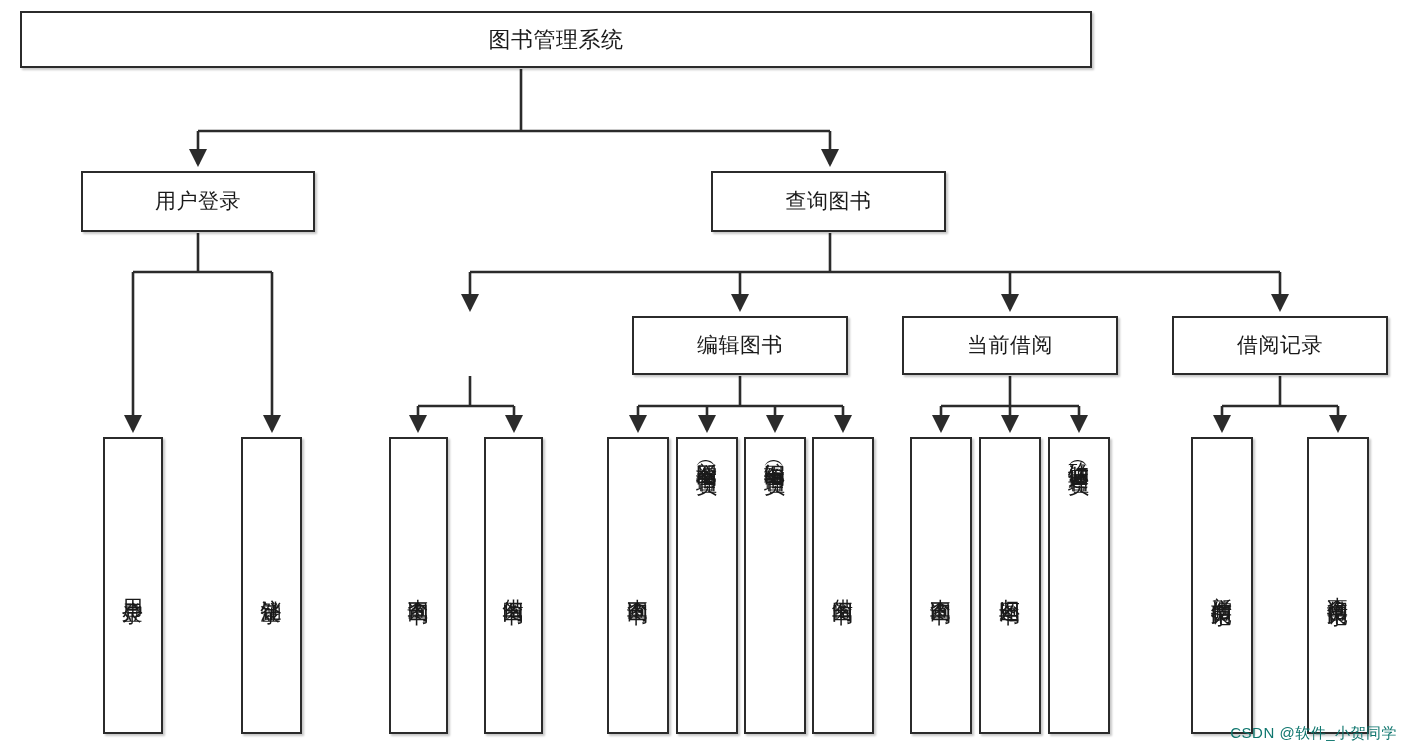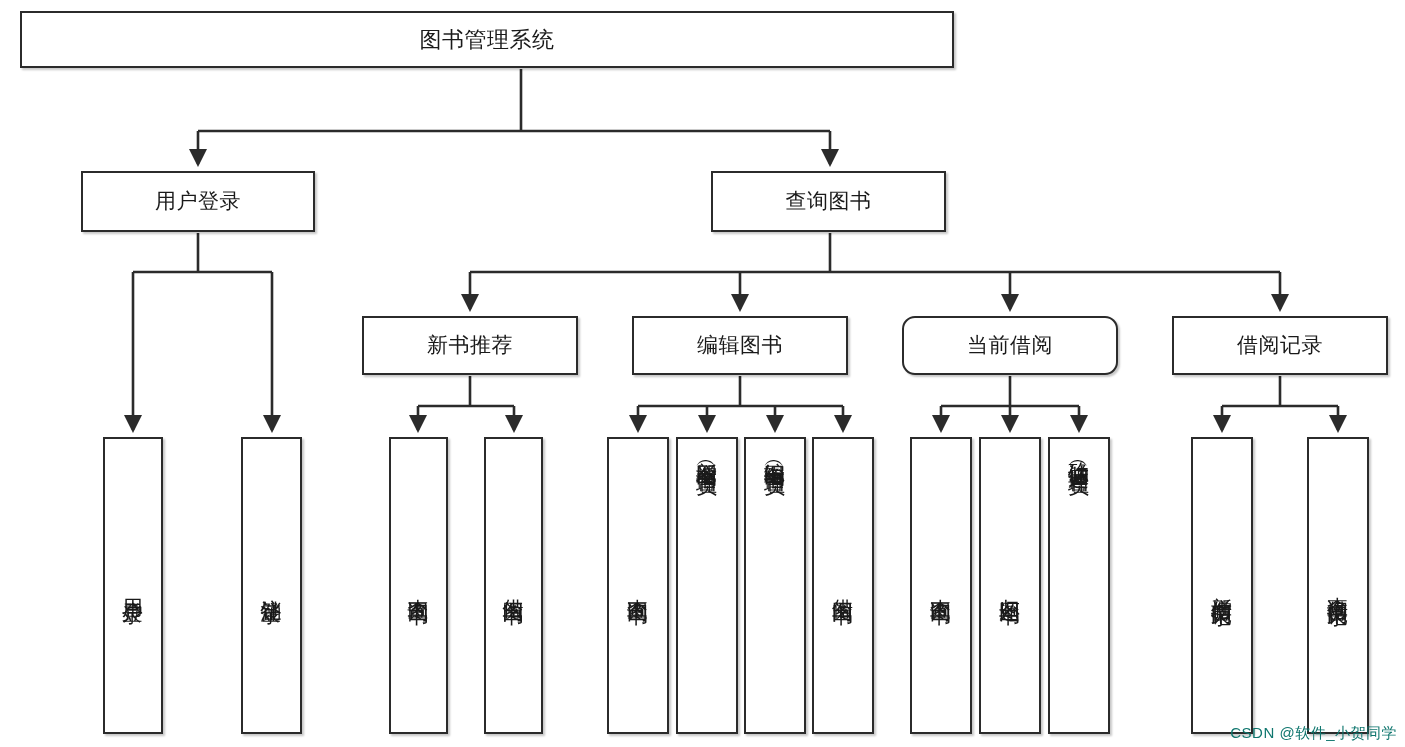--- a/index.html
+++ b/index.html
@@ -123,38 +123,35 @@
       <path d="M 1010 406 L 1010 430" marker-end="url(#arrow)"></path>
       <path d="M 1079 406 L 1079 430" marker-end="url(#arrow)"></path>
 
       <path d="M 1280 376 L 1280 406"></path>
       <path d="M 1222 406 L 1338 406"></path>
       <path d="M 1222 406 L 1222 430" marker-end="url(#arrow)"></path>
       <path d="M 1338 406 L 1338 430" marker-end="url(#arrow)"></path>
     </g>
   </svg>
 
-  <div class="node-box node-root" style="left:20px; top:11px; width:934px; height:57px;">
+  <div class="node-box node-root" style="left:20px; top:11px; width:1072px; height:57px;">
     <span class="node-label">图书管理系统</span>
   </div>
 
   <div class="node-box" style="left:81px; top:171px; width:234px; height:61px;">
     <span class="node-label">用户登录</span>
   </div>
   <div class="node-box" style="left:711px; top:171px; width:235px; height:61px;">
     <span class="node-label">查询图书</span>
   </div>
 
-  <div class="node-box" style="left:362px; top:316px; width:216px; height:59px;">
-    <span class="node-label">新书推荐</span>
-  </div>
   <div class="node-box" style="left:632px; top:316px; width:216px; height:59px;">
     <span class="node-label">编辑图书</span>
   </div>
-  <div class="node-box" style="left:902px; top:316px; width:216px; height:59px;border-radius:13px;">
+  <div class="node-box" style="left:902px; top:316px; width:216px; height:59px;">
     <span class="node-label">当前借阅</span>
   </div>
   <div class="node-box" style="left:1172px; top:316px; width:216px; height:59px;">
     <span class="node-label">借阅记录</span>
   </div>
 
   <div class="node-box node-leaf center-v" style="left:103px; top:437px; width:60px; height:297px;">
     <span class="node-label">用户登录</span>
   </div>
   <div class="node-box node-leaf center-v" style="left:241px; top:437px; width:61px; height:297px;">

